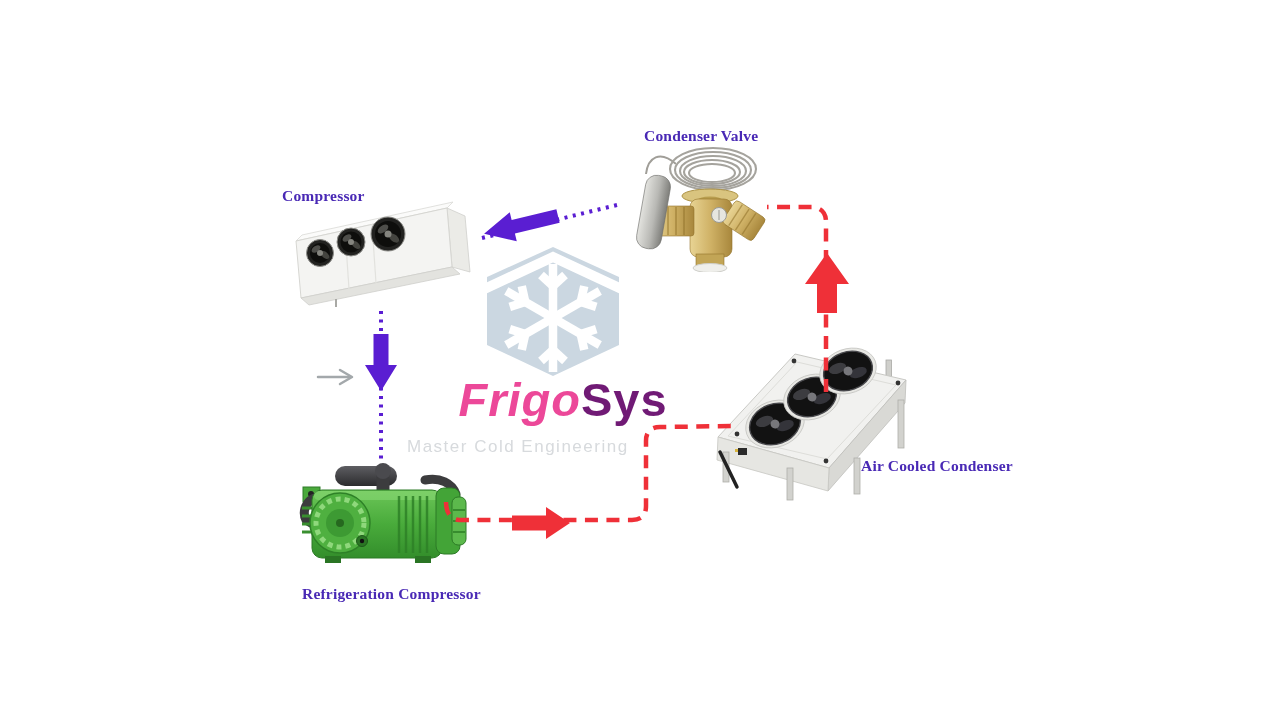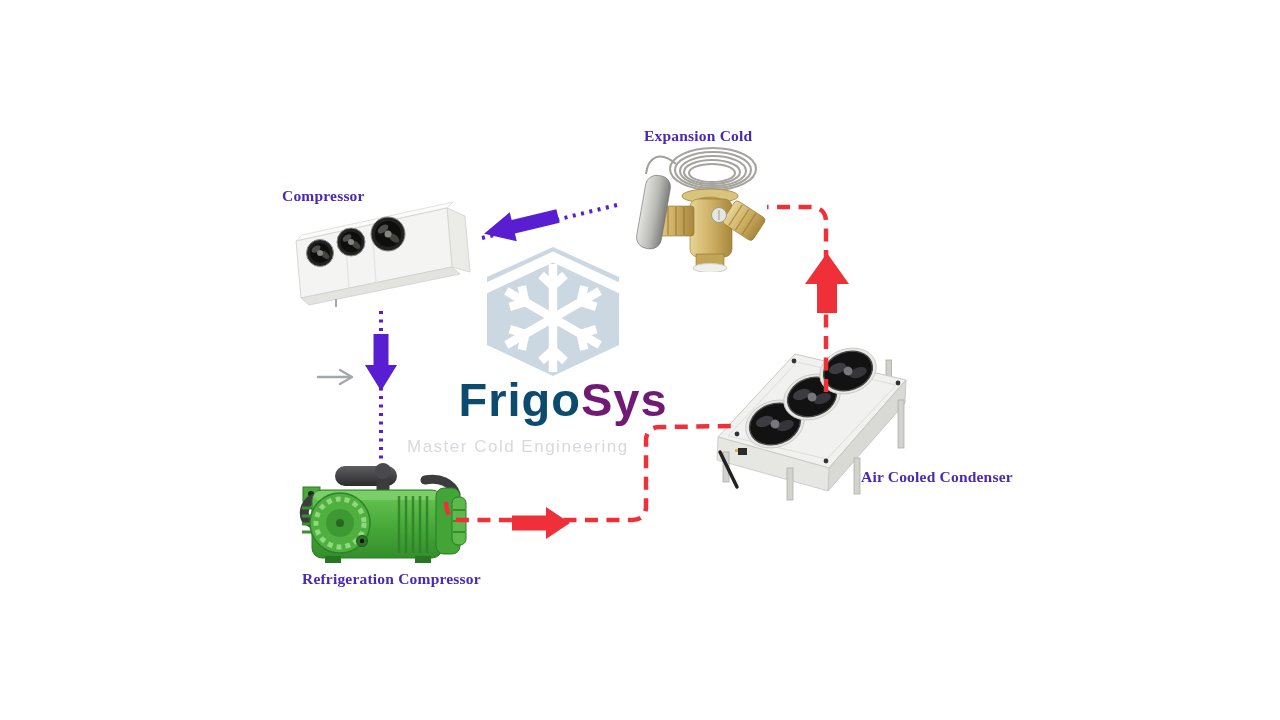--- a/index.html
+++ b/index.html
@@ -3,21 +3,21 @@
 <meta charset="utf-8">
 <style>
   html,body{margin:0;padding:0;background:#ffffff;}
   .stage{position:relative;width:1280px;height:720px;background:#ffffff;overflow:hidden;
          font-family:"Liberation Sans",sans-serif;}
   .abs{position:absolute;}
   .lbl{position:absolute;font-family:"Liberation Serif",serif;font-weight:700;
        font-size:15.5px;color:#4929b5;white-space:nowrap;letter-spacing:.2px;}
   .brand{position:absolute;left:398px;top:376px;width:330px;text-align:center;
          font-weight:700;font-size:47px;letter-spacing:1px;line-height:1;}
-  .brand .p1{color:#0c4a6e;} .brand .p2{color:#701a75;}
+  .brand .p1{color:#ec4899;font-style:italic;} .brand .p2{color:#701a75;}
   .tagline{position:absolute;left:407px;top:437px;width:300px;text-align:left;
            font-size:17px;letter-spacing:1.5px;color:#d7dadd;}
   svg{display:block;}
 </style>
 </head>
 <body>
 
 <div class="stage">
 
   <div>
@@ -131,21 +131,21 @@
     <line x1="676" y1="207" x2="676" y2="235" stroke="#8f7028" stroke-width="1.6" opacity=".55"></line>
     <line x1="684" y1="207" x2="684" y2="235" stroke="#8f7028" stroke-width="1.6" opacity=".55"></line>
     <rect x="696" y="254" width="28" height="14" fill="#c2a556" stroke="#93742c" stroke-width="0.6"></rect>
     <ellipse cx="710" cy="268" rx="17" ry="4.5" fill="#efefeb" stroke="#cfcfca" stroke-width="1"></ellipse>
     <circle cx="719" cy="215" r="7.5" fill="#e6e6e0" stroke="#9a9a94" stroke-width="1"></circle>
     <line x1="719" y1="210" x2="719" y2="220" stroke="#9a9a94" stroke-width="1"></line>
     <g transform="rotate(10 653 212)">
       <rect x="641" y="175" width="25" height="74" rx="11" fill="url(#bulbg)" stroke="#6e6e6a" stroke-width="0.6"></rect>
     </g>
   </svg>
-  <div class="lbl" style="left:644px;top:127px">Expansion Cold</div>
+  <div class="lbl" style="left:644px;top:127px">Condenser Valve</div>
 
   <svg class="abs" style="left:295px;top:450px" width="180" height="120" viewBox="295 450 180 120">
     <defs>
       <linearGradient id="grn" x1="0" y1="0" x2="0" y2="1">
         <stop offset="0" stop-color="#6cc658"></stop>
           <stop offset=".5" stop-color="#49ab3b"></stop>
           <stop offset="1" stop-color="#338e2b"></stop>
       </linearGradient>
       <linearGradient id="drk" x1="0" y1="0" x2="0" y2="1">
         <stop offset="0" stop-color="#5e5e62"></stop>
@@ -181,21 +181,21 @@
     <rect x="436" y="488" width="24" height="66" rx="8" fill="#43a437" stroke="#2c7a26" stroke-width="1"></rect>
     <rect x="452" y="497" width="14" height="48" rx="6" fill="#5cb94c" stroke="#2c7a26" stroke-width="1"></rect>
     <line x1="453" y1="510" x2="465" y2="510" stroke="#2e8127" stroke-width="1.6"></line>
     <line x1="453" y1="521" x2="465" y2="521" stroke="#2e8127" stroke-width="1.6"></line>
     <line x1="453" y1="532" x2="465" y2="532" stroke="#2e8127" stroke-width="1.6"></line>
     <circle cx="362" cy="541" r="5.5" fill="#2a7524" stroke="#1e5a1a" stroke-width="1"></circle>
     <circle cx="362" cy="541" r="2.2" fill="#111"></circle>
     <rect x="325" y="556" width="16" height="7" fill="#2a7524"></rect>
     <rect x="415" y="556" width="16" height="7" fill="#2a7524"></rect>
   </svg>
-  <div class="lbl" style="left:302px;top:570px">Refrigeration Compressor</div>
+  <div class="lbl" style="left:302px;top:585px">Refrigeration Compressor</div>
 
   <svg class="abs" style="left:700px;top:340px" width="320" height="165" viewBox="700 340 320 165">
     <g fill="#cfcfcb" stroke="#a9a9a5" stroke-width="0.8">
       <rect x="756" y="398" width="5.5" height="50"></rect>
       <rect x="791" y="364" width="5.5" height="50"></rect>
       <rect x="852" y="385" width="5.5" height="52"></rect>
       <rect x="886" y="360" width="5.5" height="58"></rect>
     </g>
     <polygon points="718,437 795,354 906,380 829,468" fill="#f1f1ef" stroke="#c9c9c5" stroke-width="1"></polygon>
     <polygon points="728,436 797,362 896,385 827,459" fill="none" stroke="#ddddd9" stroke-width="1"></polygon>
@@ -231,21 +231,21 @@
     <rect x="738" y="448" width="9" height="7" fill="#2a2a2a"></rect>
     <rect x="735" y="449" width="3" height="3" fill="#d8b43c"></rect>
     <g fill="#d2d2ce" stroke="#aeaeaa" stroke-width="0.8">
       <rect x="723" y="452" width="6" height="30"></rect>
       <rect x="787" y="468" width="6" height="32"></rect>
       <rect x="854" y="458" width="6" height="36"></rect>
       <rect x="898" y="400" width="6" height="48"></rect>
     </g>
     <line x1="720" y1="452" x2="737" y2="487" stroke="#222" stroke-width="3.5" stroke-linecap="round"></line>
   </svg>
-  <div class="lbl" style="left:861px;top:468px">Air Cooled Condenser</div>
+  <div class="lbl" style="left:861px;top:457px">Air Cooled Condenser</div>
 
   <svg class="abs" style="left:0;top:0" width="1280" height="720" viewBox="0 0 1280 720">
 
     <line x1="617" y1="205" x2="482" y2="238" stroke="#5a1ed2" stroke-width="4" stroke-dasharray="3 5.5"></line>
     <g transform="translate(558,216) rotate(166.5)">
       <polygon points="0,-7 46,-7 46,-15 76,0 46,15 46,7 0,7" fill="#5a1ed2"></polygon>
     </g>
 
     <line x1="381" y1="311" x2="381" y2="464" stroke="#5a1ed2" stroke-width="4" stroke-dasharray="3 5.5"></line>
     <g transform="translate(381,334) rotate(90)">

